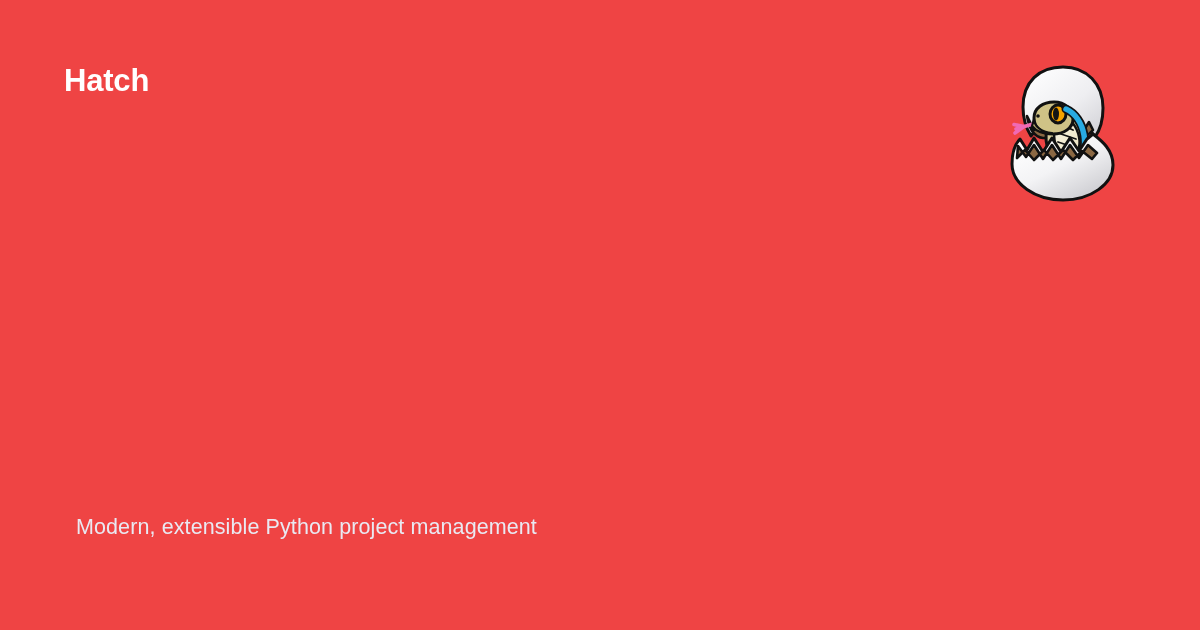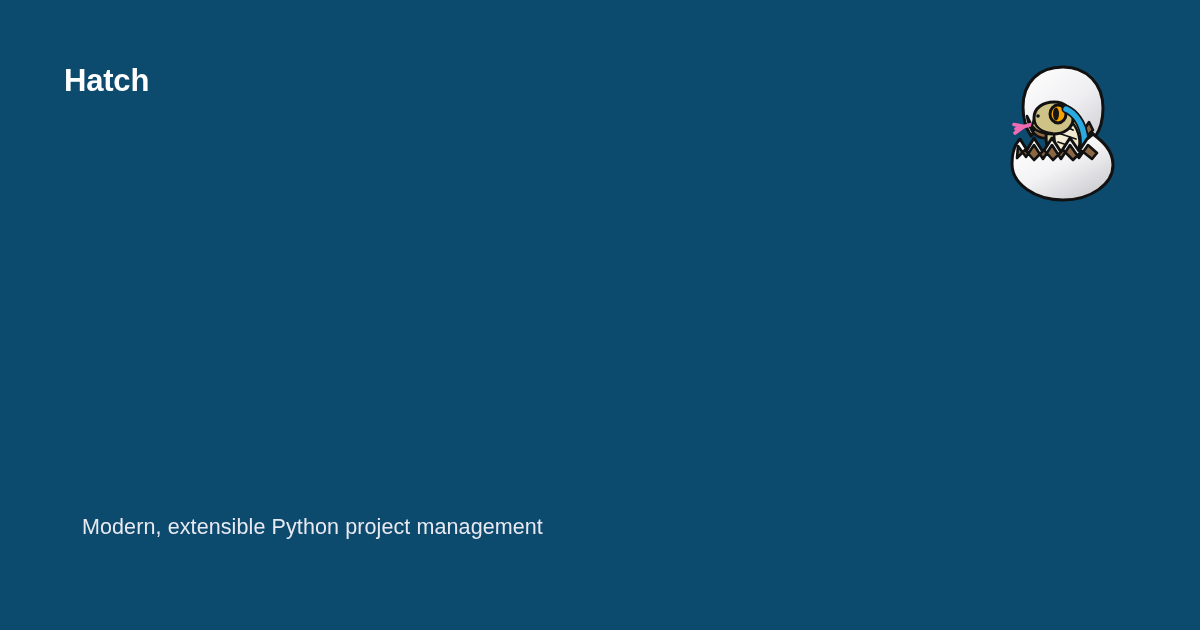--- a/index.html
+++ b/index.html
@@ -13,21 +13,21 @@
 
   body {
     font-family: "Liberation Sans", sans-serif;
     background: #3f51b5;
     position: relative;
   }
 
   .card {
     position: absolute;
     inset: 0;
-    background: #0c4a6e;
+    background: #ef4444;
   }
 
   
   .brand {
     position: absolute;
     left: 64px;
     top: 64px;
     font-size: 31px;
     font-weight: bold;
     line-height: 1.1;
@@ -45,21 +45,21 @@
     font-weight: bold;
     line-height: 1.0;
     color: #ffffff;
     letter-spacing: -2.5px;
     white-space: nowrap;
   }
 
   
   .tagline {
     position: absolute;
-    left: 82px;
+    left: 76px;
     top: 514px;
     font-size: 21.5px;
     font-weight: normal;
     line-height: 1.3;
     color: #e9e9f2;
     letter-spacing: 0.1px;
     white-space: nowrap;
   }
 
   

